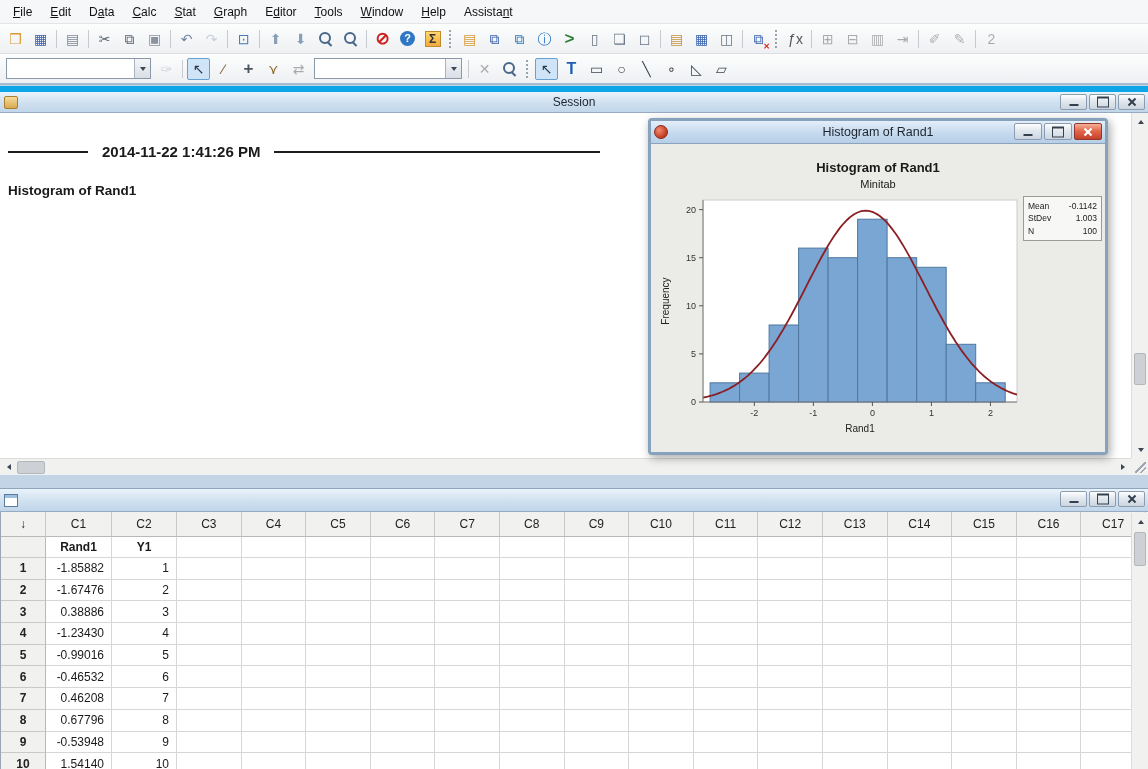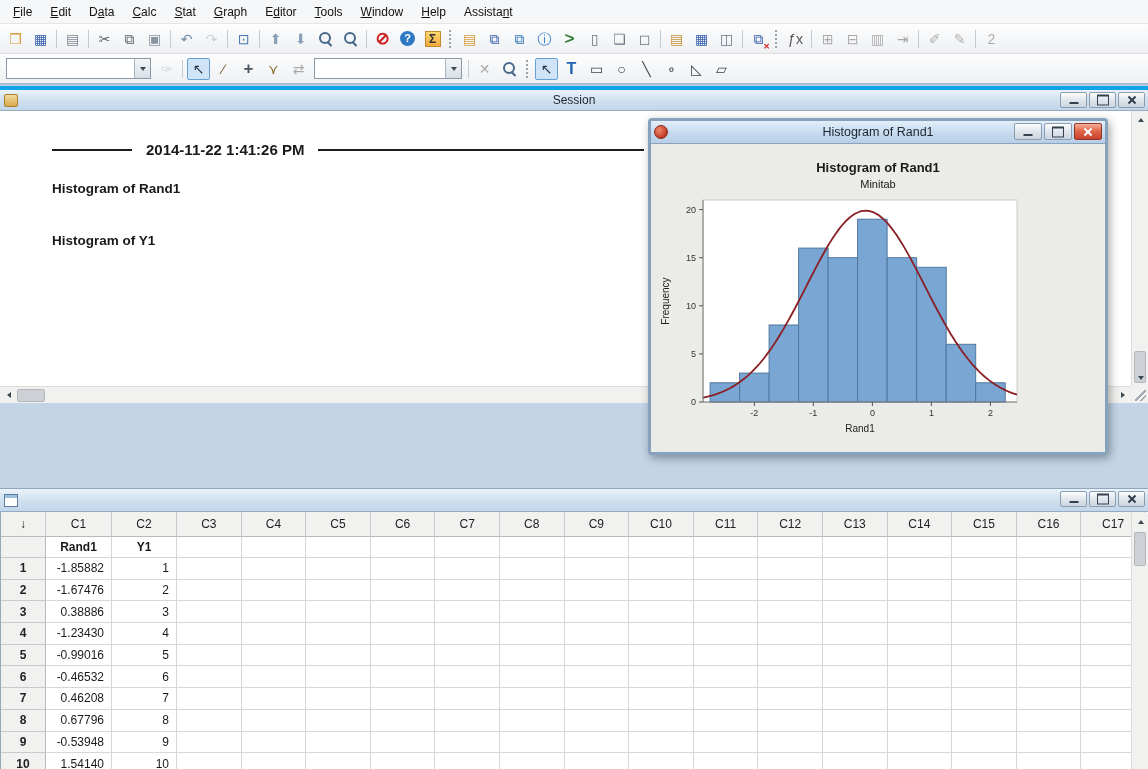--- a/index.html
+++ b/index.html
@@ -43,22 +43,22 @@
 .win-controls{position:absolute;right:3px;top:2px;display:flex;gap:2px;z-index:3;}
 .win-btn{width:27px;height:16px;border:1px solid #8c9db2;border-radius:2px;background:linear-gradient(#fefefe,#e2e8ee 45%,#ccd5df);position:relative;}
 .win-btn.red{background:linear-gradient(#f5b09b,#e2684c 45%,#c6402a);border-color:#92382a;}
 .btn-min::after{content:"";position:absolute;left:50%;transform:translateX(-50%);bottom:3px;width:9px;height:2px;background:#33404e;}
 .btn-max::after{content:"";position:absolute;left:50%;top:50%;transform:translate(-50%,-50%);width:10px;height:8px;border:1px solid #33404e;border-top-width:2px;}
 .btn-close::before,.btn-close::after{content:"";position:absolute;left:50%;top:50%;width:10px;height:2px;background:#33404e;}
 .btn-close::before{transform:translate(-50%,-50%) rotate(45deg);}
 .btn-close::after{transform:translate(-50%,-50%) rotate(-45deg);}
 .win-btn.red.btn-close::before,.win-btn.red.btn-close::after{background:#fff;}
 
-#session-window{top:86px;left:0;width:1148px;height:317px;border-top:4px solid #0ea5e9;}
-#session-content{position:absolute;top:21px;left:0;right:17px;bottom:17px;background:#fff;overflow:hidden;padding-left:8px;margin-left:44px;}
+#session-window{top:86px;left:0;width:1148px;height:389px;border-top:6px solid #0ea5e9;}
+#session-content{position:absolute;top:21px;left:0;right:17px;bottom:17px;background:#fff;overflow:hidden;padding-left:8px;}
 .sess-date-row{display:flex;align-items:center;margin-top:30px;width:592px;}
 .date-line{height:2px;background:#1c1c1c;}
 .date-line.l{width:80px;}
 .date-line.r{flex:1;}
 .sess-date{font-size:15px;font-weight:bold;padding:0 14px;white-space:nowrap;}
 .sess-welcome{font-family:"DejaVu Sans Mono","Liberation Mono",monospace;font-size:11px;margin-top:27px;}
 .sess-h{font-size:13.5px;font-weight:bold;}
 #sess-h1{margin-top:23px;}
 #sess-h2{margin-top:37px;}
 
@@ -320,21 +320,20 @@
       <span class="win-btn btn-close"></span>
     </span>
   </div>
   <div id="session-content">
     <div class="sess-date-row">
       <span class="date-line l"></span>
       <span class="sess-date">2014-11-22 1:41:26 PM</span>
       <span class="date-line r"></span>
     </div>
     <div class="sess-h" id="sess-h1">Histogram of Rand1</div>
-    <div class="sess-h" id="sess-h2">Histogram of Y1</div>
   </div>
   <div class="scroll-v" id="session-vscroll">
     <div class="sc-btn" style="position:absolute;top:0;left:0">
         <span class="tri-up"></span>
       </div>
     <div class="thumb-v" style="top:240px;height:32px"></div>
     <div class="sc-btn" style="position:absolute;bottom:0;left:0">
         <span class="tri-down"></span>
       </div>
   </div>
@@ -396,20 +395,34 @@
         <text x="156.37218045112783" y="226" text-anchor="middle" font-size="9" fill="#333">-1</text>
         <line x1="215.39473684210526" y1="212" x2="215.39473684210526" y2="216" stroke="#555"></line>
         <text x="215.39473684210526" y="226" text-anchor="middle" font-size="9" fill="#333">0</text>
         <line x1="274.41729323308266" y1="212" x2="274.41729323308266" y2="216" stroke="#555"></line>
         <text x="274.41729323308266" y="226" text-anchor="middle" font-size="9" fill="#333">1</text>
         <line x1="333.4398496240602" y1="212" x2="333.4398496240602" y2="216" stroke="#555"></line>
         <text x="333.4398496240602" y="226" text-anchor="middle" font-size="9" fill="#333">2</text>
         <text x="12" y="111" text-anchor="middle" font-size="10" fill="#222" transform="rotate(-90 12 111)">Frequency</text>
         <text x="203" y="242" text-anchor="middle" font-size="10" fill="#222">Rand1</text>
       </svg>
+    <div id="chart-legend">
+        <div class="leg-row">
+          <span class="leg-label">Mean</span>
+          <span class="leg-val">-0.1142</span>
+        </div>
+        <div class="leg-row">
+          <span class="leg-label">StDev</span>
+          <span class="leg-val">1.003</span>
+        </div>
+        <div class="leg-row">
+          <span class="leg-label">N</span>
+          <span class="leg-val">100</span>
+        </div>
+      </div>
   </div>
 </div>
 
 <div class="window" id="worksheet-window">
   <div class="titlebar" id="worksheet-titlebar">
     <span class="tb-ico ico-sheet"></span>
     <span class="win-controls">
       <span class="win-btn btn-min"></span>
       <span class="win-btn btn-max"></span>
       <span class="win-btn btn-close"></span>

